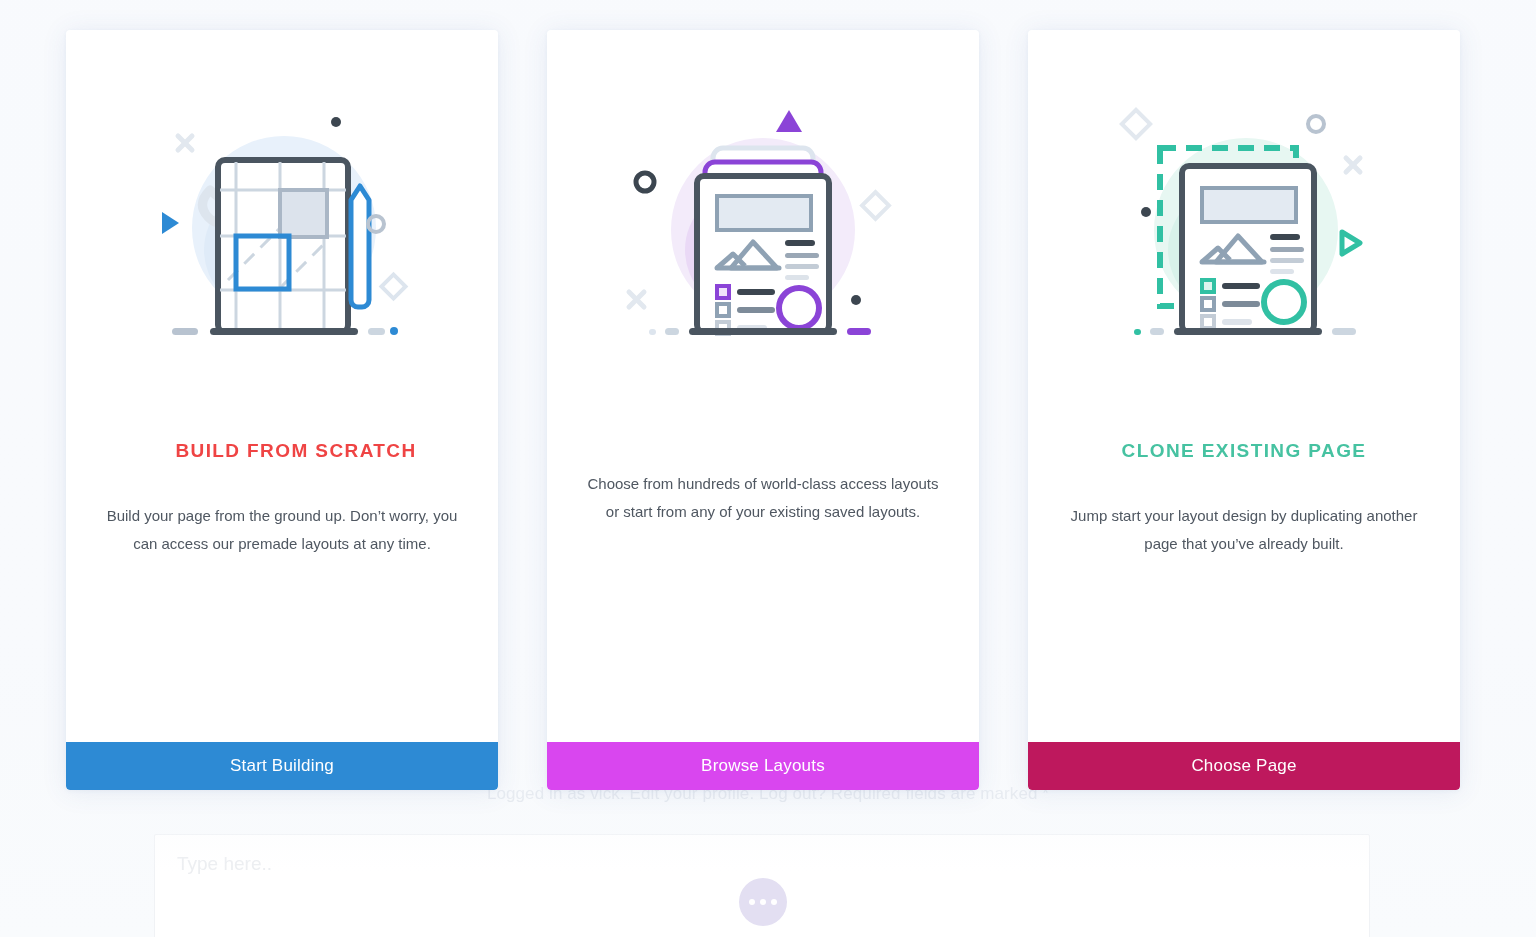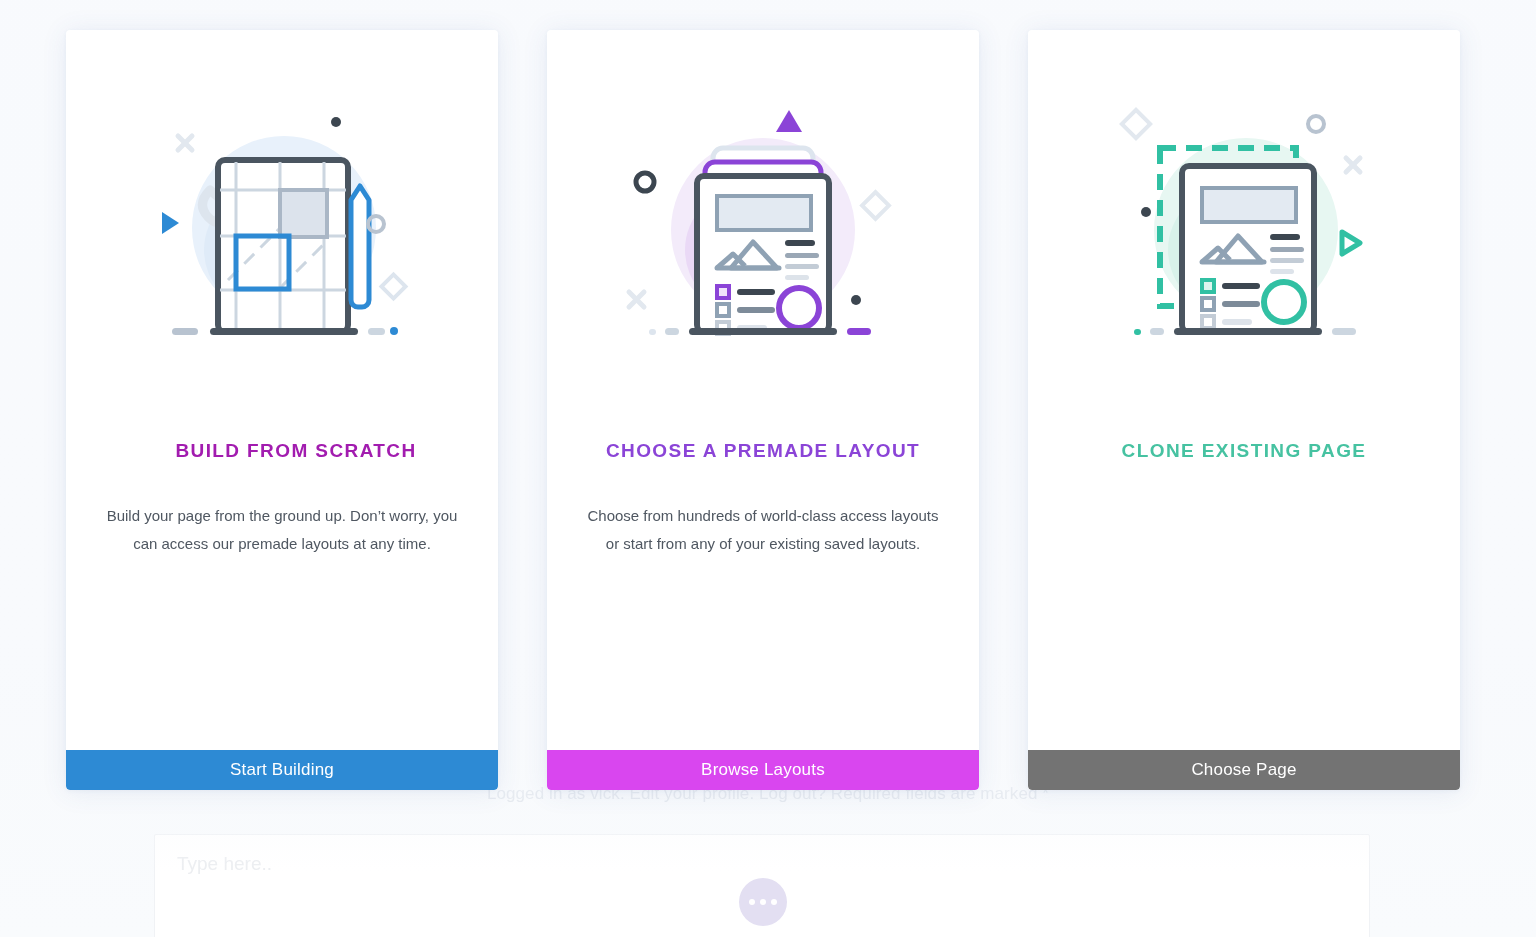--- a/index.html
+++ b/index.html
@@ -123,48 +123,48 @@
     flex: none;
   }
 
   .card-title {
     text-align: center;
     font-size: 19px;
     font-weight: bold;
     letter-spacing: 1.4px;
     margin-top: 10px;
   }
-  .card-title.blue   { color: #a21caf; padding-left: 28px; }
+  .card-title.blue   { color: #ef4444; padding-left: 28px; }
   .card-title.purple { color: #8b44d7; }
   .card-title.teal   { color: #46c2a1; }
 
   .card-desc {
     margin: 40px 34px 0;
     text-align: center;
     font-size: 15px;
     line-height: 28px;
     color: #4f5761;
   }
 
   .card-cta {
     margin-top: auto;
-    height: 40px;
+    height: 48px;
     border: none;
     width: 100%;
     font-family: inherit;
     font-size: 17px;
     color: #ffffff;
     cursor: pointer;
     letter-spacing: .2px;
     border-bottom-left-radius: 4px;
     border-bottom-right-radius: 4px;
   }
   .card-cta.blue   { background: #2d8ad4; }
   .card-cta.purple { background: #d946ef; }
-  .card-cta.teal   { background: #737373; }
+  .card-cta.teal   { background: #be185d; }
 </style>
 </head>
 <body>
 
 <div class="page-behind">
   <div class="behind-meta">Logged in as vick. Edit your profile. Log out? Required fields are marked *</div>
 
   <div class="behind-textarea">
     <span class="ta-placeholder">Type here..</span>
   </div>
@@ -277,21 +277,20 @@
         <circle cx="32" cy="82" r="9" fill="none" stroke="#3c4650" stroke-width="5"></circle>
         <rect x="253" y="96" width="19" height="19" fill="none" stroke="#e2e8ef" stroke-width="4" transform="rotate(45 262.5 105.5)"></rect>
         <g stroke="#e2e8ef" stroke-width="5" stroke-linecap="round">
           <line x1="16" y1="192" x2="31" y2="207"></line>
           <line x1="31" y1="192" x2="16" y2="207"></line>
         </g>
         <circle cx="243" cy="200" r="5" fill="#3c4650"></circle>
       </svg>
     </div>
 
-    <div class="card-title purple">CHOOSE A PREMADE LAYOUT</div>
     <div class="card-desc">Choose from hundreds of world-class access layouts or start from any of your existing saved layouts.</div>
     <button class="card-cta purple">Browse Layouts</button>
   </div>
 
   <div class="card">
     <div class="illus-wrap">
       <svg width="300" height="260" viewBox="0 0 300 260">
 
         <circle cx="152" cy="130" r="92" fill="#e7f7f2"></circle>
         <circle cx="136" cy="150" r="62" fill="#d8f2ea"></circle>
@@ -332,16 +331,17 @@
         <g stroke="#e2e8ef" stroke-width="5" stroke-linecap="round">
           <line x1="252" y1="58" x2="266" y2="72"></line>
           <line x1="266" y1="58" x2="252" y2="72"></line>
         </g>
         <circle cx="52" cy="112" r="5" fill="#3c4650"></circle>
         <path d="M248 132 l18 11 l-18 11 z" fill="none" stroke="#31c0a3" stroke-width="5" stroke-linejoin="round"></path>
       </svg>
     </div>
 
     <div class="card-title teal">CLONE EXISTING PAGE</div>
+    <div class="card-desc">Jump start your layout design by duplicating another page that you’ve already built.</div>
     <button class="card-cta teal">Choose Page</button>
   </div>
 
 </div>
 
 </body></html>

